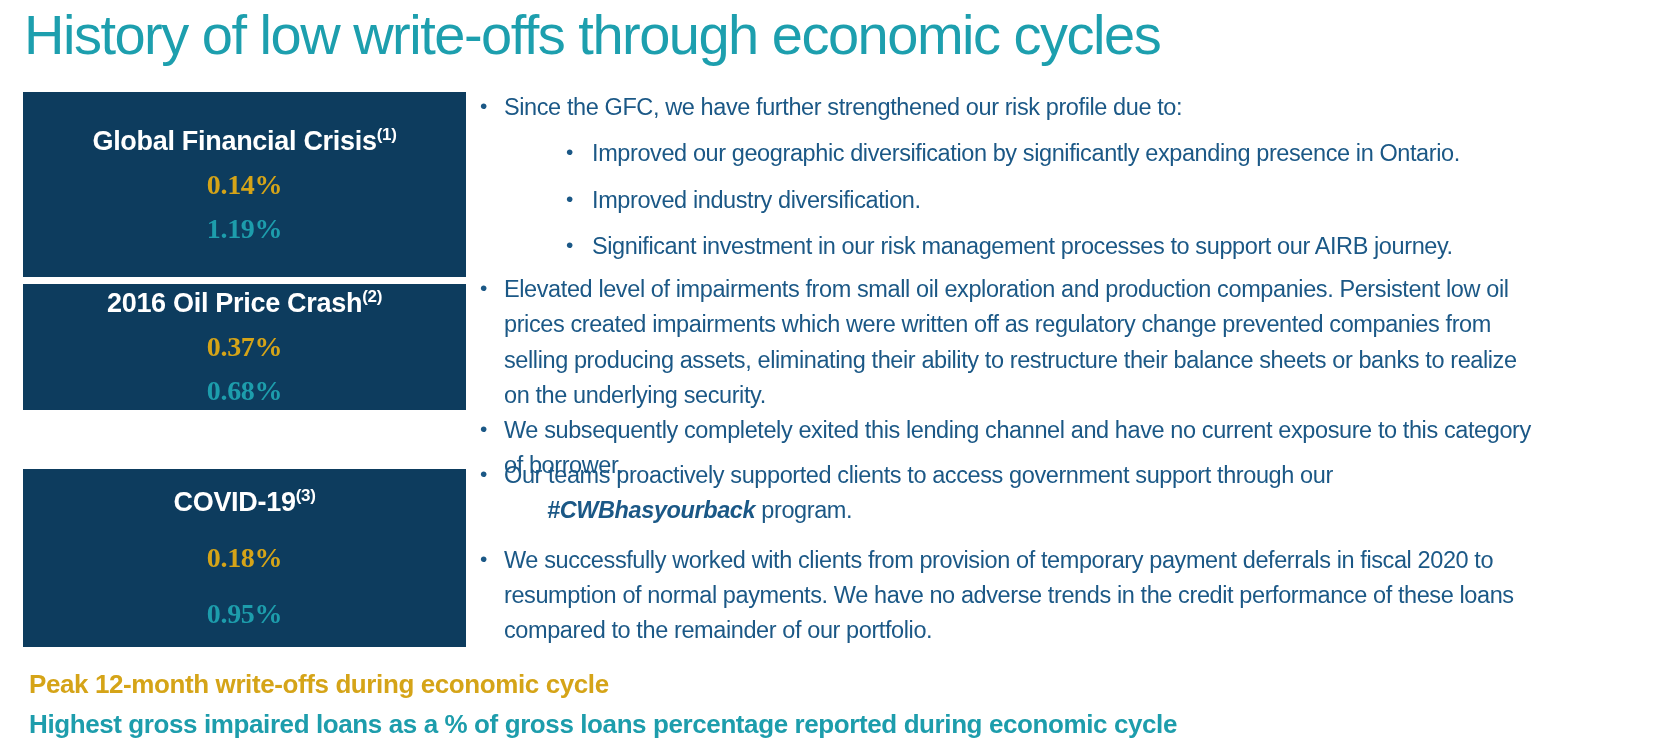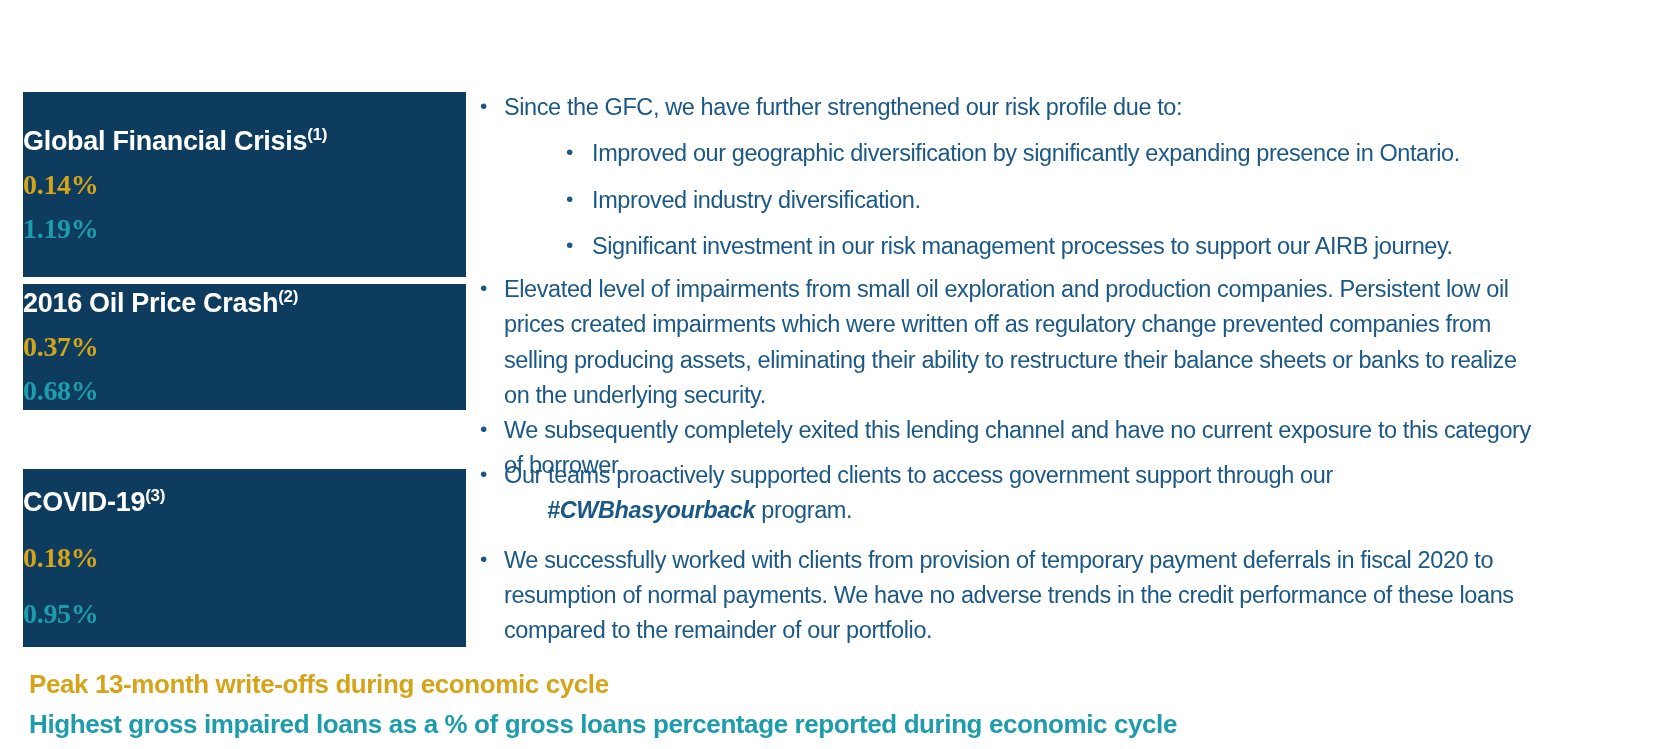--- a/index.html
+++ b/index.html
@@ -27,21 +27,21 @@
     white-space: nowrap;
   }
   
   .crisis-box {
     position: absolute;
     left: 23px;
     width: 443px;
     background: var(--navy, #0d3c5e);
     display: flex;
     flex-direction: column;
-    align-items: flex-start;
+    align-items: center;
     justify-content: center;
     text-align: center;
     gap: 12px;
   }
   .box-1 { top: 92px;  height: 185px; }
   .box-2 { top: 284px; height: 126px; }
   .box-3 { top: 469px; height: 178px; gap: 24px; }
   .crisis-title {
     color: #ffffff;
     font-size: 27px;
@@ -97,20 +97,21 @@
     line-height: 40px;
   }
   .legend-peak { color: var(--gold, #d5a418); }
   .legend-impaired { color: var(--teal, #1d9dac); }
 </style>
 </head>
 <body>
 
 <div class="slide">
 
+  <h1 class="page-title">History of low write-offs through economic cycles</h1>
 
   <div class="crisis-box box-1">
     <div class="crisis-title"><span>Global Financial Crisis</span><sup>(1)</sup></div>
     <div class="crisis-value value-writeoff">0.14%</div>
     <div class="crisis-value value-impaired">1.19%</div>
   </div>
 
   <div class="crisis-box box-2">
     <div class="crisis-title"><span>2016 Oil Price Crash</span><sup>(2)</sup></div>
     <div class="crisis-value value-writeoff">0.37%</div>
@@ -158,17 +159,17 @@
       <span class="marker">•</span>
       <span class="text"><span>Our teams proactively supported clients to access government support through our </span><span class="em">#CWBhasyourback</span><span> program.</span></span>
     </div>
     <div class="bullet level-1">
       <span class="marker">•</span>
       <span class="text">We successfully worked with clients from provision of temporary payment deferrals in fiscal 2020 to resumption of normal payments. We have no adverse trends in the credit performance of these loans compared to the remainder of our portfolio.</span>
     </div>
   </div>
 
   <div class="legend">
-    <div class="legend-peak">Peak 13-month write-offs during economic cycle</div>
+    <div class="legend-peak">Peak 12-month write-offs during economic cycle</div>
     <div class="legend-impaired">Highest gross impaired loans as a % of gross loans percentage reported during economic cycle</div>
   </div>
 
 </div>
 
 </body></html>

